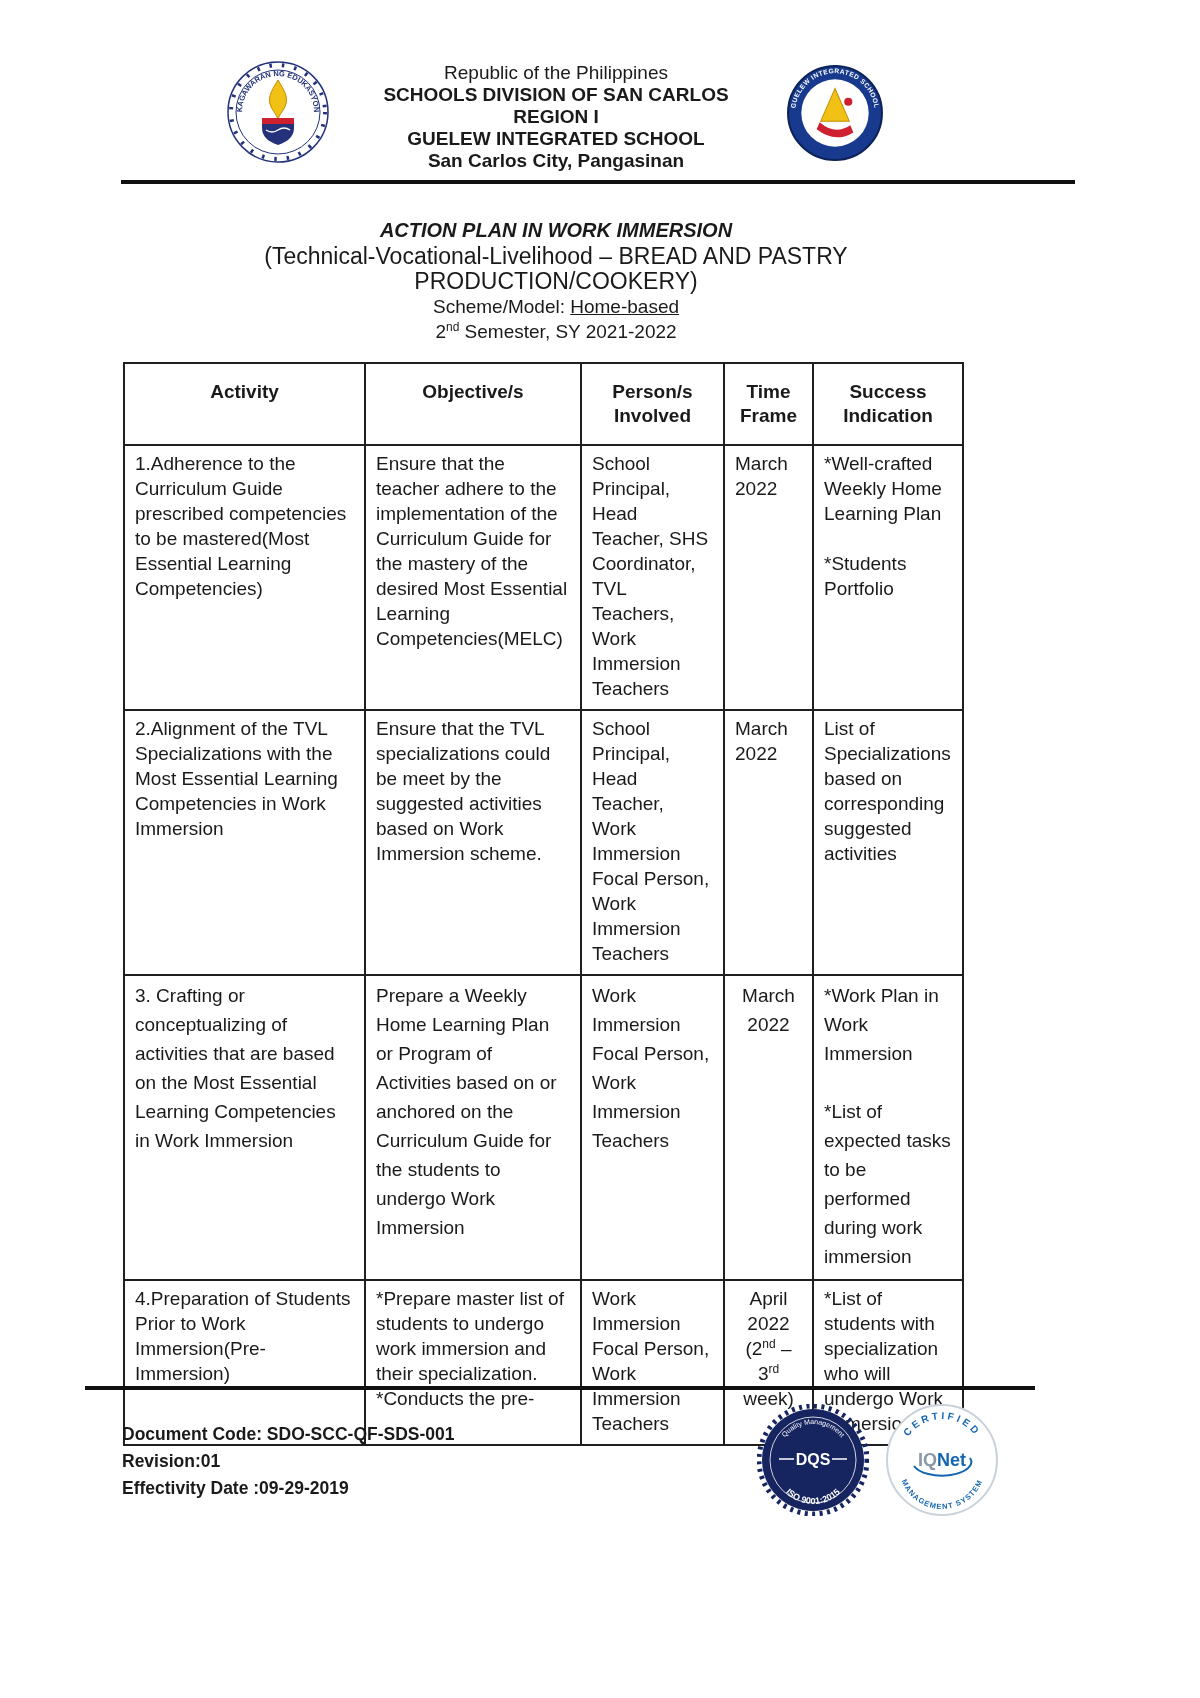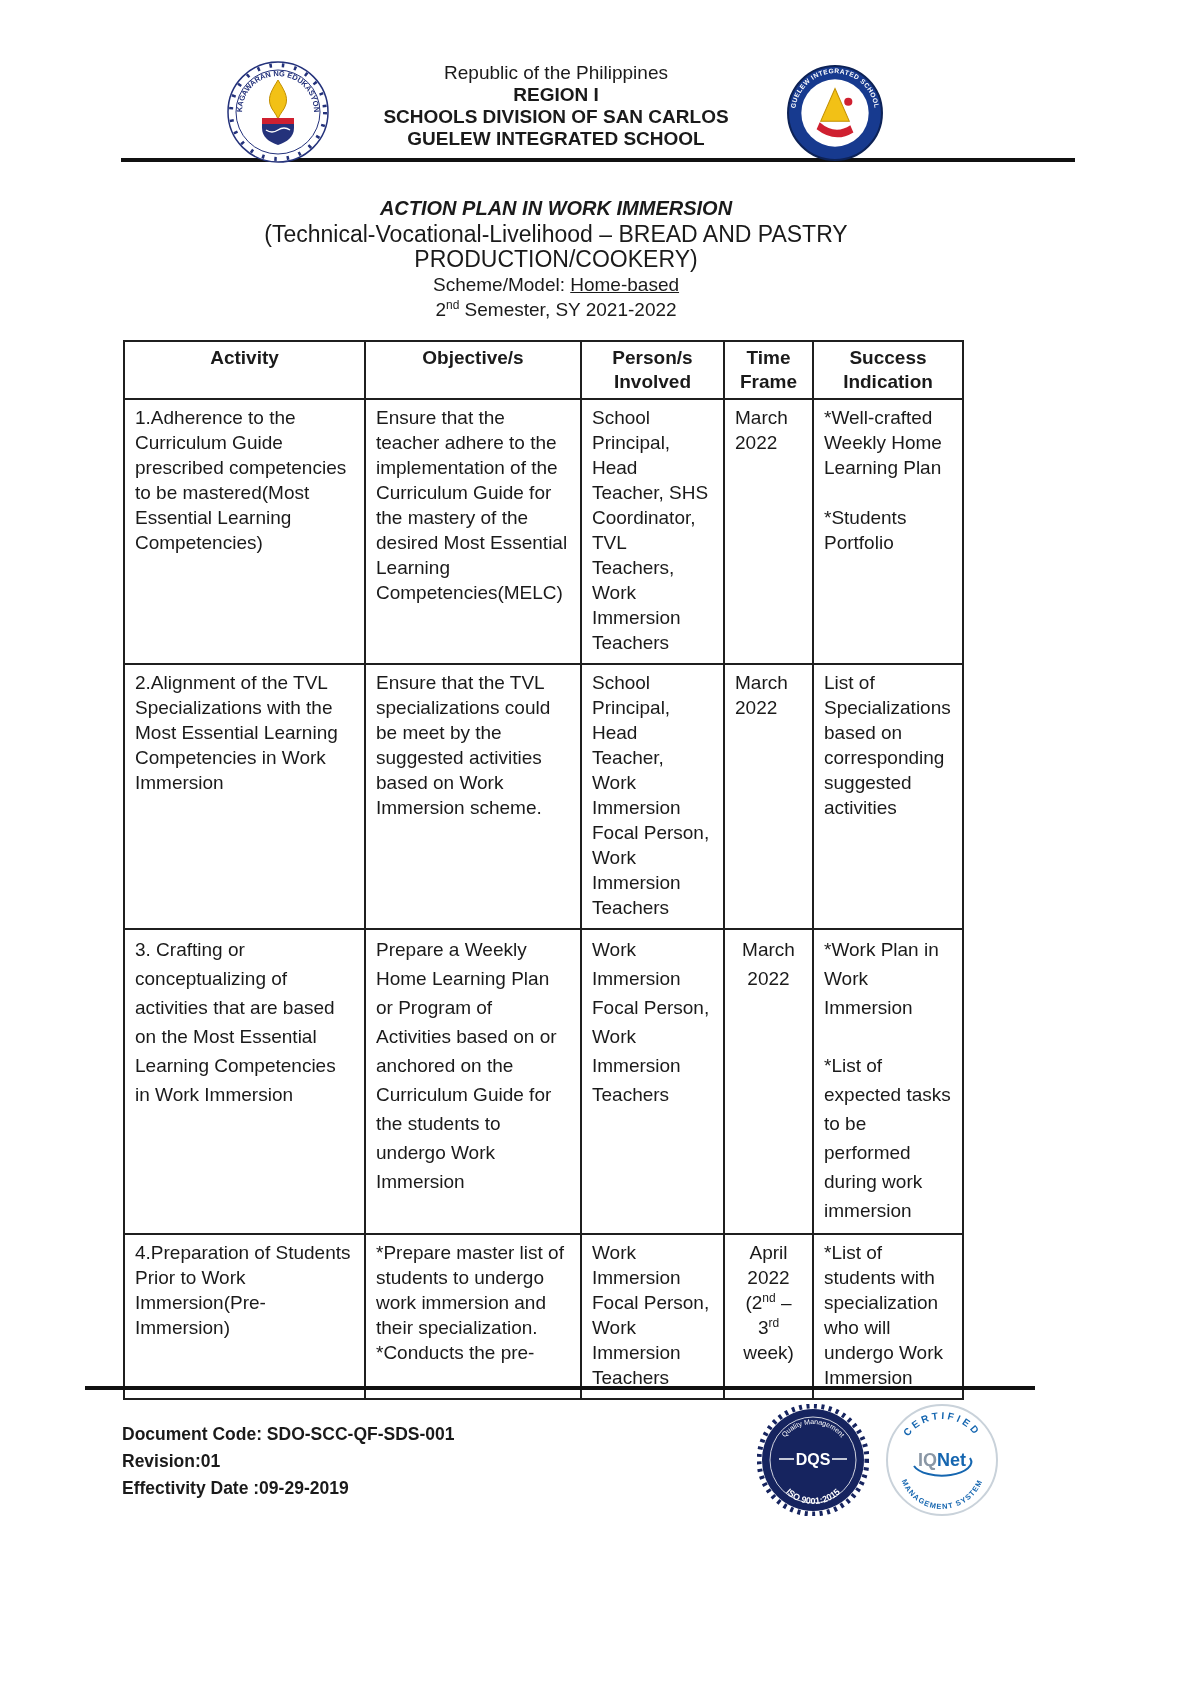--- a/index.html
+++ b/index.html
@@ -28,21 +28,21 @@
   
   table.action-plan {
     border-collapse:collapse; table-layout:fixed;
     margin:18px 0 0 123px; width:839px; font-size:19px;
   }
   .action-plan th, .action-plan td {
     border:2px solid #1f1f1f; vertical-align:top;
     padding:5px 10px 8px 10px; line-height:25px;
     overflow-wrap:break-word;
   }
-  .action-plan th { font-weight:bold; text-align:center; padding:4px 6px; line-height:24px; }
+  .action-plan th { font-weight:bold; text-align:center; padding:16px 6px; line-height:24px; }
   .action-plan thead tr { height:52px; }
   .action-plan tbody tr:nth-child(1) { height:247px; }
   .action-plan tbody tr:nth-child(2) { height:248px; }
   .action-plan tbody tr:nth-child(3) { height:298px; }
   .action-plan tbody tr:nth-child(4) { height:146px; }
   .action-plan tbody tr:nth-child(3) td { line-height:29px; }
   .action-plan tbody tr:nth-child(3) td:nth-child(4),
   .action-plan tbody tr:nth-child(4) td:nth-child(4) { text-align:center; }
   
   .footer-rule { position:absolute; left:85px; top:1386px; width:950px; border-top:4px solid #111; }
@@ -69,23 +69,24 @@
         <textPath href="#dpArc" startOffset="50%">KAGAWARAN NG EDUKASYON</textPath>
       </text>
       <path d="M52 20 C46 30 42 36 44 44 C45.5 50 50 53 52 59 C54 53 58.5 50 60 44 C62 36 58 30 52 20 Z" fill="#f2c116" stroke="#c28f00" stroke-width="1"></path>
       <path d="M36 58 h32 v10 c0 9 -7 14 -16 17 c-9 -3 -16 -8 -16 -17 Z" fill="#24327b"></path>
       <path d="M36 58 h32 v6 h-32 Z" fill="#cf2030"></path>
       <path d="M40 70 q6 4 12 0 q6 -4 12 0" stroke="#ffffff" fill="none" stroke-width="1.5"></path>
     </svg>
 
     <div class="letterhead-text">
       <div class="lh-line">Republic of the Philippines</div>
+      <div class="lh-line lh-bold">SCHOOLS DIVISION OF SAN CARLOS</div>
       <div class="lh-line lh-bold">REGION I</div>
-      <div class="lh-line lh-bold">SCHOOLS DIVISION OF SAN CARLOS</div>
       <div class="lh-line lh-bold">GUELEW INTEGRATED SCHOOL</div>
+      <div class="lh-line lh-bold">San Carlos City, Pangasinan</div>
     </div>
 
     <svg class="seal seal-school" viewBox="0 0 96 96">
       <circle cx="48" cy="48" r="46" fill="#173a8f" stroke="#0d2256" stroke-width="2"></circle>
       <circle cx="48" cy="48" r="33" fill="#ffffff"></circle>
       <defs>
         <path id="gsArc" d="M 9,48 A 39,39 0 0 1 87,48"></path>
       </defs>
       <text font-size="6.5" font-weight="bold" fill="#ffffff" letter-spacing="0.5" text-anchor="middle">
         <textPath href="#gsArc" startOffset="50%">GUELEW INTEGRATED SCHOOL</textPath>

